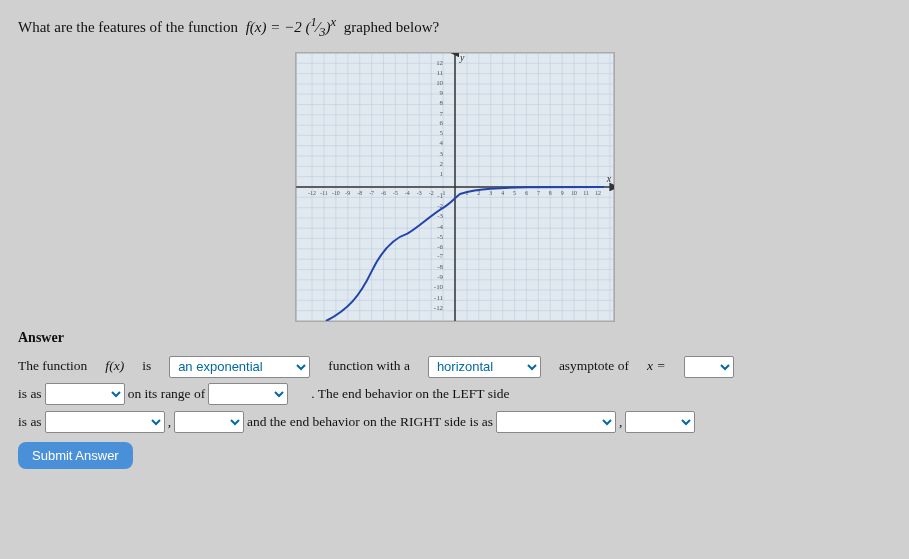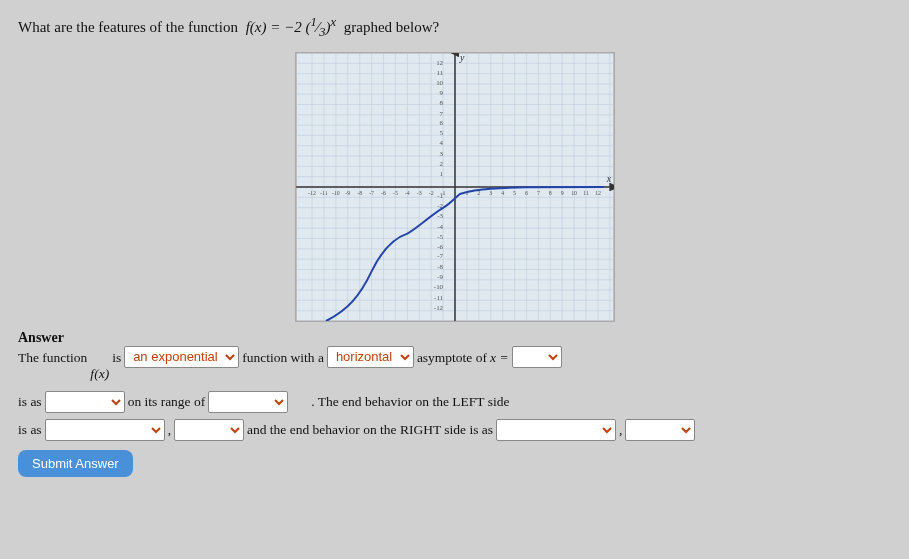--- a/index.html
+++ b/index.html
@@ -37,34 +37,34 @@
       height: 270px;
     }
     svg.graph-svg {
       width: 100%;
       height: 100%;
     }
     .answer-label {
       font-size: 14px;
       font-weight: bold;
       color: #111;
-      margin-bottom: 0;
+      margin-bottom: 8px;
     }
     .answer-section {
       background: transparent;
     }
     .answer-row {
       font-size: 13.5px;
       color: #111;
       line-height: 1.8;
       margin-bottom: 4px;
       display: flex;
       flex-wrap: wrap;
-      align-items: flex-start;
-      gap: 3px;
+      align-items: flex-end;
+      gap: 18px;
     }
     .answer-row2 {
       font-size: 13.5px;
       color: #111;
       line-height: 1.8;
       margin-bottom: 4px;
       display: flex;
       flex-wrap: wrap;
       align-items: center;
       gap: 3px;
@@ -78,24 +78,24 @@
       display: flex;
       flex-wrap: wrap;
       align-items: center;
       gap: 3px;
     }
     select.dropdown {
       font-size: 13px;
       border: 1px solid #888;
       border-radius: 2px;
       background: white;
-      padding: 1px 4px 1px 4px;
+      padding: 1px 30px 1px 4px;
       appearance: auto;
       cursor: pointer;
-      color: #c2410c;
+      color: #0369a1;
       height: 22px;
     }
     .submit-btn {
       background: #4a90d9;
       color: white;
       border: none;
       border-radius: 8px;
       padding: 6px 14px;
       font-size: 13px;
       cursor: pointer;
@@ -267,21 +267,21 @@
       </svg>
     </div>
   </div>
 
   <div class="answer-section">
     <div class="answer-label">Answer</div>
 
     
     <div class="answer-row">
       <span class="inline-text">The function</span>
-      <span style="font-style:italic;margin-top:16px;"><i>f</i>(<i>x</i>)</span>
+      <span style="font-style:italic;"><i>f</i>(<i>x</i>)</span>
       <span>is</span>
       <select class="dropdown">
         <option>an exponential</option>
         <option>a linear</option>
         <option>a quadratic</option>
         <option>a logarithmic</option>
       </select>
       <span>function with a</span>
       <select class="dropdown">
         <option>horizontal</option>

